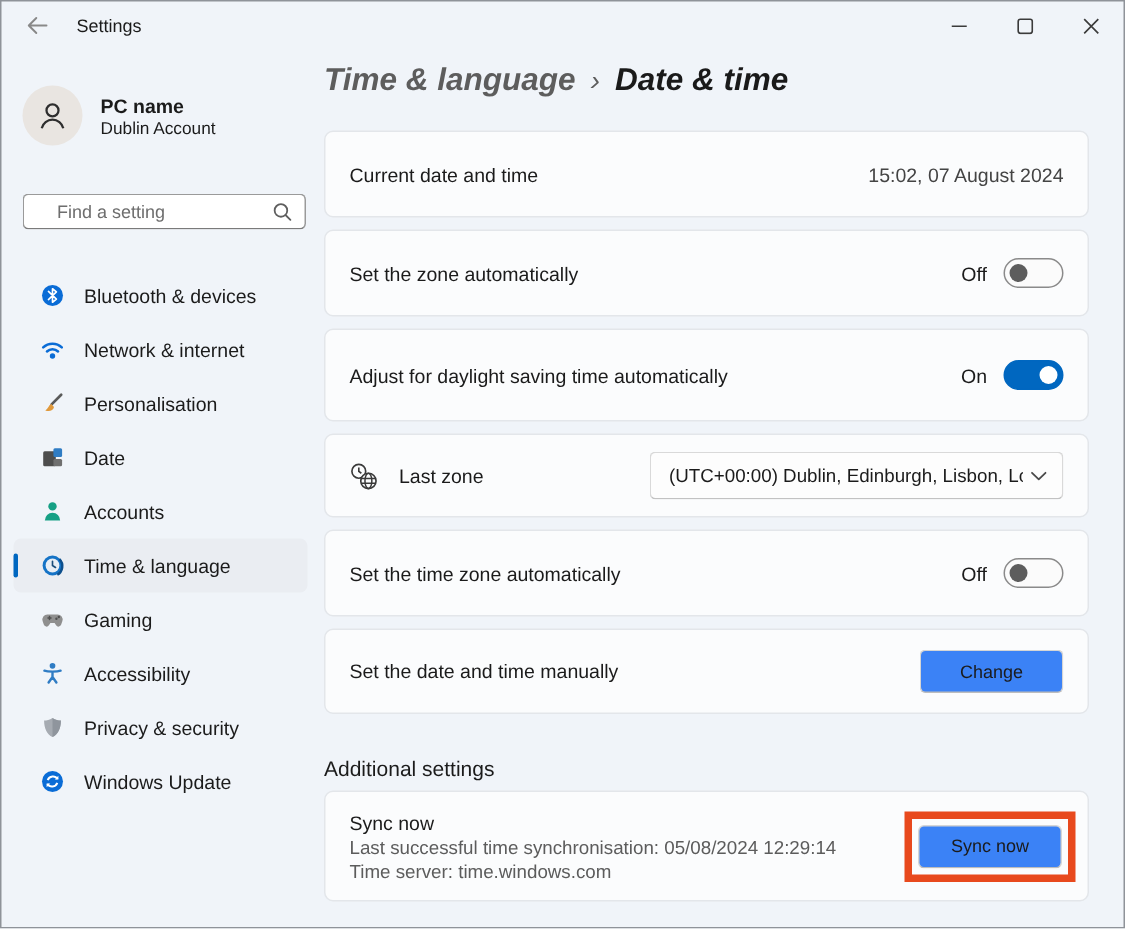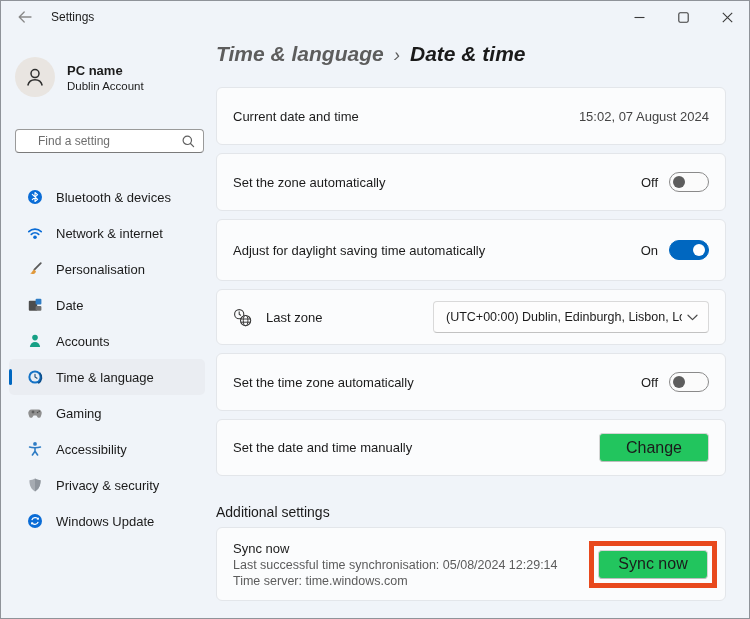--- a/index.html
+++ b/index.html
@@ -74,22 +74,22 @@
   .tz-label { margin-left:14px; }
   .dropdown {
     margin-left:auto; width:276px; height:32px; background:#fdfdfd;
     border:1px solid #d9d9d9; border-bottom-color:#c2c2c2; border-radius:4px;
     display:flex; align-items:center; padding:0 10px 0 12px; cursor:pointer;
   }
   .dropdown-text { font-size:12.5px; color:#1b1b1b; white-space:nowrap; overflow:hidden; width:236px; }
   .dropdown .chev { margin-left:auto; display:flex; }
   
   .btn {
-    width:110px; height:29px; background:#22c55e; border:1px solid #d5d5d5; border-bottom-color:#bdbdbd;
-    border-radius:4px; font-size:16px; color:#1b1b1b; font-family:"Liberation Sans", sans-serif;
+    width:96px; height:29px; background:#3b82f6; border:1px solid #d5d5d5; border-bottom-color:#bdbdbd;
+    border-radius:4px; font-size:12px; color:#1b1b1b; font-family:"Liberation Sans", sans-serif;
     display:flex; align-items:center; justify-content:center; cursor:pointer;
   }
   .section-heading { margin-top:28px; font-size:14px; font-weight:400; color:#1b1b1b; }
   .sync-card { margin-top:7px; }
   .sync-lines { display:flex; flex-direction:column; }
   .sync-title { font-size:13px; color:#1b1b1b; }
   .sync-sub { font-size:12.5px; color:#5c5c5c; margin-top:2px; }
   .highlight-box { margin-left:auto; border:5px solid #e8491d; padding:4px; margin-right:-8px; }
   svg { display:block; }
 </style>

